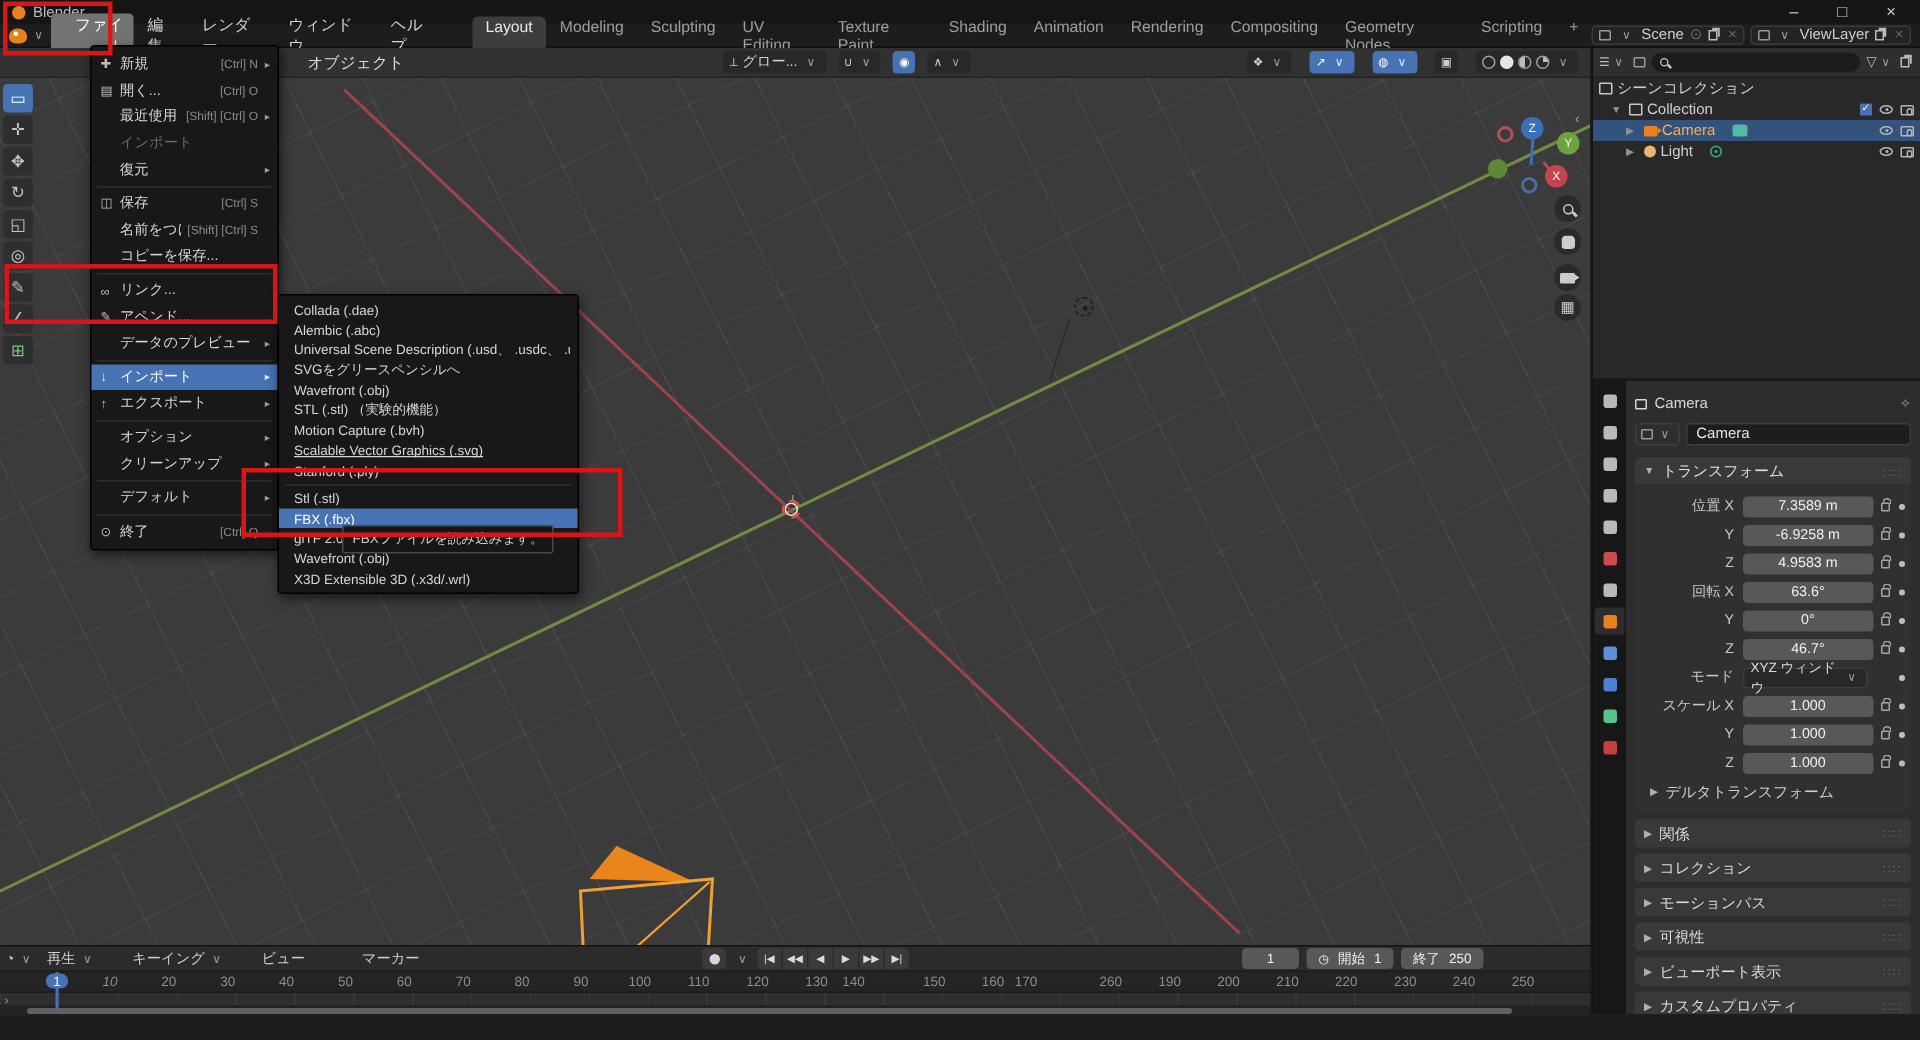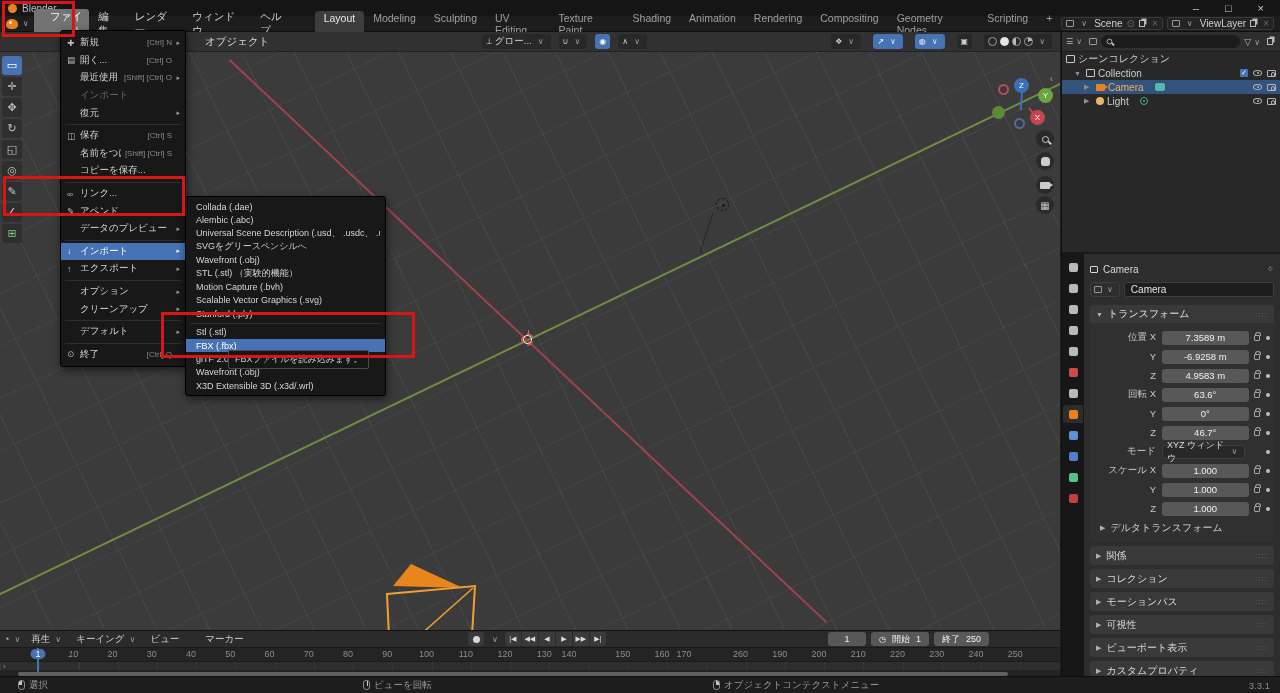--- a/index.html
+++ b/index.html
@@ -487,21 +487,21 @@
 
       <div class="dd-row">
         <span class="lbl" style="padding-left:4px;">STL (.stl) （実験的機能）</span>
       </div>
 
       <div class="dd-row">
         <span class="lbl" style="padding-left:4px;">Motion Capture (.bvh)</span>
       </div>
 
       <div class="dd-row">
-        <span class="lbl" style="padding-left:4px;">Scalable Vector Graphics (.svg)</span>
+        <span class="lbl" style="padding-left:4px;text-decoration:underline;">Scalable Vector Graphics (.svg)</span>
       </div>
 
       <div class="dd-row">
         <span class="lbl" style="padding-left:4px;">Stanford (.ply)</span>
       </div>
     <div class="dd-sep"></div>
       <div class="dd-row">
         <span class="lbl" style="padding-left:4px;">Stl (.stl)</span>
       </div>
 
@@ -764,21 +764,21 @@
         </div>
     </div>
   </div>
 
   <div id="timeline" class="abs">
     <div id="tl-hdr">
       <span class="tl-menu">
           <span style="font-size:9px;">◔</span>
           <span class="chev">∨</span>
         </span>
-      <span style="display:flex;gap:12px;align-items:flex-end;">
+      <span style="display:flex;gap:24px;align-items:flex-end;">
 
           <span class="tl-menu">
             <span>再生</span>
             <span class="chev">∨</span>
           </span>
 
           <span class="tl-menu">
             <span>キーイング</span>
             <span class="chev">∨</span>
           </span>
@@ -850,29 +850,14 @@
         <span class="tick" style="left: 936.825px;">230</span>
         <span class="tick" style="left: 976.075px;">240</span>
         <span class="tick" style="left: 1015.32px;">250</span>
       </div>
     <div id="tracks"></div>
     <div id="hscroll">
         <div class="bar"></div>
       </div>
   </div>
 
-  <div id="statusbar" class="abs">
-    <span class="sb-item" style="left:18px;">
-      <span class="mouse l"></span>
-      <span>選択</span>
-    </span>
-    <span class="sb-item" style="left:363px;">
-      <span class="mouse m"></span>
-      <span>ビューを回転</span>
-    </span>
-    <span class="sb-item" style="left:713px;">
-      <span class="mouse r"></span>
-      <span>オブジェクトコンテクストメニュー</span>
-    </span>
-    <span id="sb-version">3.3.1</span>
-  </div>
 
 </div>
 
 </body></html>

